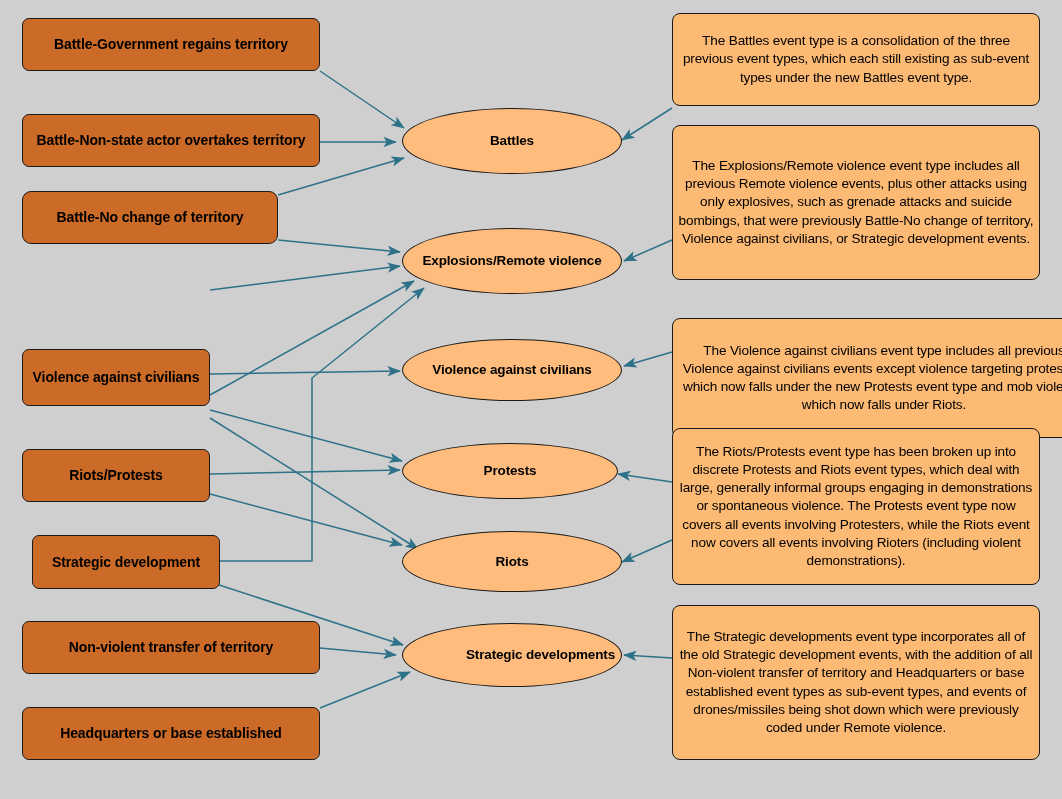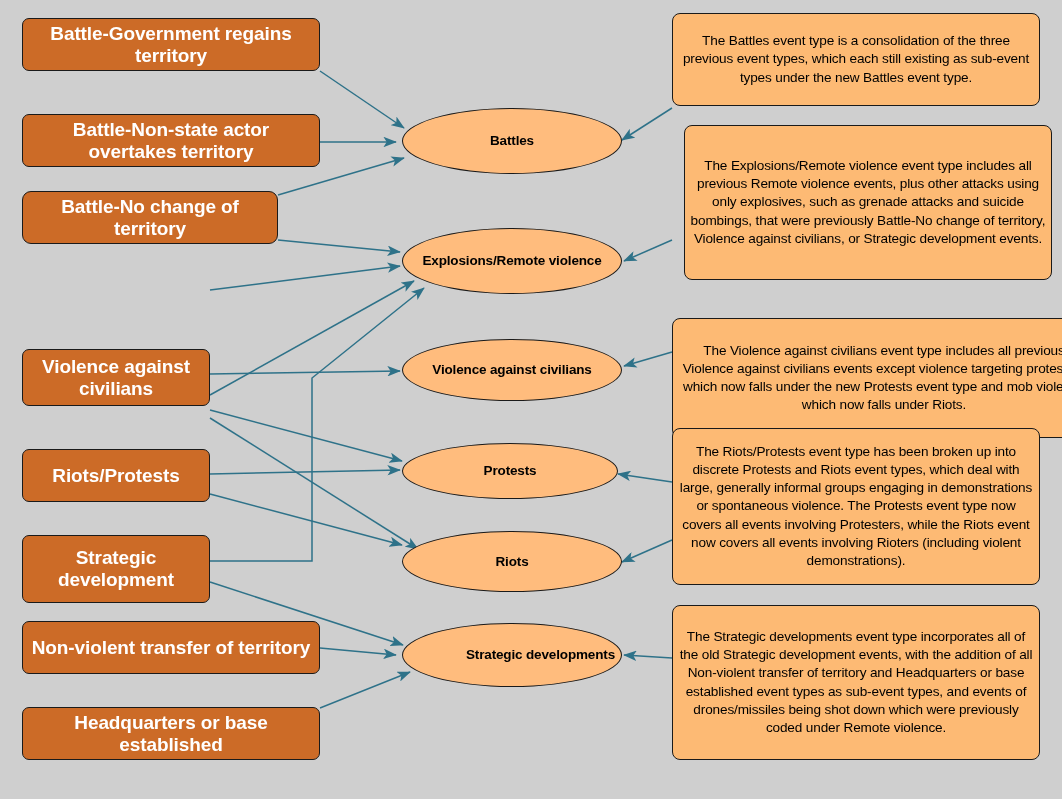--- a/index.html
+++ b/index.html
@@ -34,23 +34,23 @@
     display: flex;
     align-items: center;
     justify-content: center;
     text-align: center;
     z-index: 2;
   }
   .old-box {
     background: #cc6b27;
     border: 1.6px solid #1a1a1a;
     border-radius: 7px;
-    color: #ffffff;
+    color: #000000;
     font-weight: bold;
-    font-size: 19px;
+    font-size: 14px;
     letter-spacing: -0.1px;
     padding: 2px 8px;
     line-height: 1.15;
   }
   .ellipse {
     background: #ffbc7d;
     border: 1.6px solid #1a1a1a;
     border-radius: 50%;
     color: #000000;
     font-weight: bold;
@@ -141,21 +141,21 @@
 
 
   <div class="node old-box" style="left:22px; top:349px; width:188px; height:57px;">
     <span>Violence against civilians</span>
   </div>
 
   <div class="node old-box" style="left:22px; top:449px; width:188px; height:53px;">
     <span>Riots/Protests</span>
   </div>
 
-  <div class="node old-box" style="left:22px; top:535px; width:188px; height:68px;">
+  <div class="node old-box" style="left:32px; top:535px; width:188px; height:54px;">
     <span>Strategic development</span>
   </div>
 
   <div class="node old-box" style="left:22px; top:621px; width:298px; height:53px;">
     <span>Non-violent transfer of territory</span>
   </div>
 
   <div class="node old-box" style="left:22px; top:707px; width:298px; height:53px;">
     <span>Headquarters or base established</span>
   </div>
@@ -181,21 +181,21 @@
   </div>
 
   <div class="node ellipse" style="left:402px; top:623px; width:220px; height:64px;justify-content:flex-end;">
     <span>Strategic developments</span>
   </div>
 
   <div class="node note-box" style="left:672px; top:13px; width:368px; height:93px;">
     <span>The Battles event type is a consolidation of the three previous event types, which each still existing as sub-event types under the new Battles event type.</span>
   </div>
 
-  <div class="node note-box" style="left:672px; top:125px; width:368px; height:155px;margin-left:12px;">
+  <div class="node note-box" style="left:672px; top:125px; width:368px; height:155px;">
     <span>The Explosions/Remote violence event type includes all previous Remote violence events, plus other attacks using only explosives, such as grenade attacks and suicide bombings, that were previously Battle-No change of territory, Violence against civilians, or Strategic development events.</span>
   </div>
 
   <div class="node note-box" style="left:672px; top:294px; width:424px; height:120px;margin-top:24px;">
     <span>The Violence against civilians event type includes all previous Violence against civilians events except violence targeting protesters which now falls under the new Protests event type and mob violence which now falls under Riots.</span>
   </div>
 
   <div class="node note-box" style="left:672px; top:428px; width:368px; height:157px;">
     <span>The Riots/Protests event type has been broken up into discrete Protests and Riots event types, which deal with large, generally informal groups engaging in demonstrations or spontaneous violence. The Protests event type now covers all events involving Protesters, while the Riots event now covers all events involving Rioters (including violent demonstrations).</span>
   </div>

